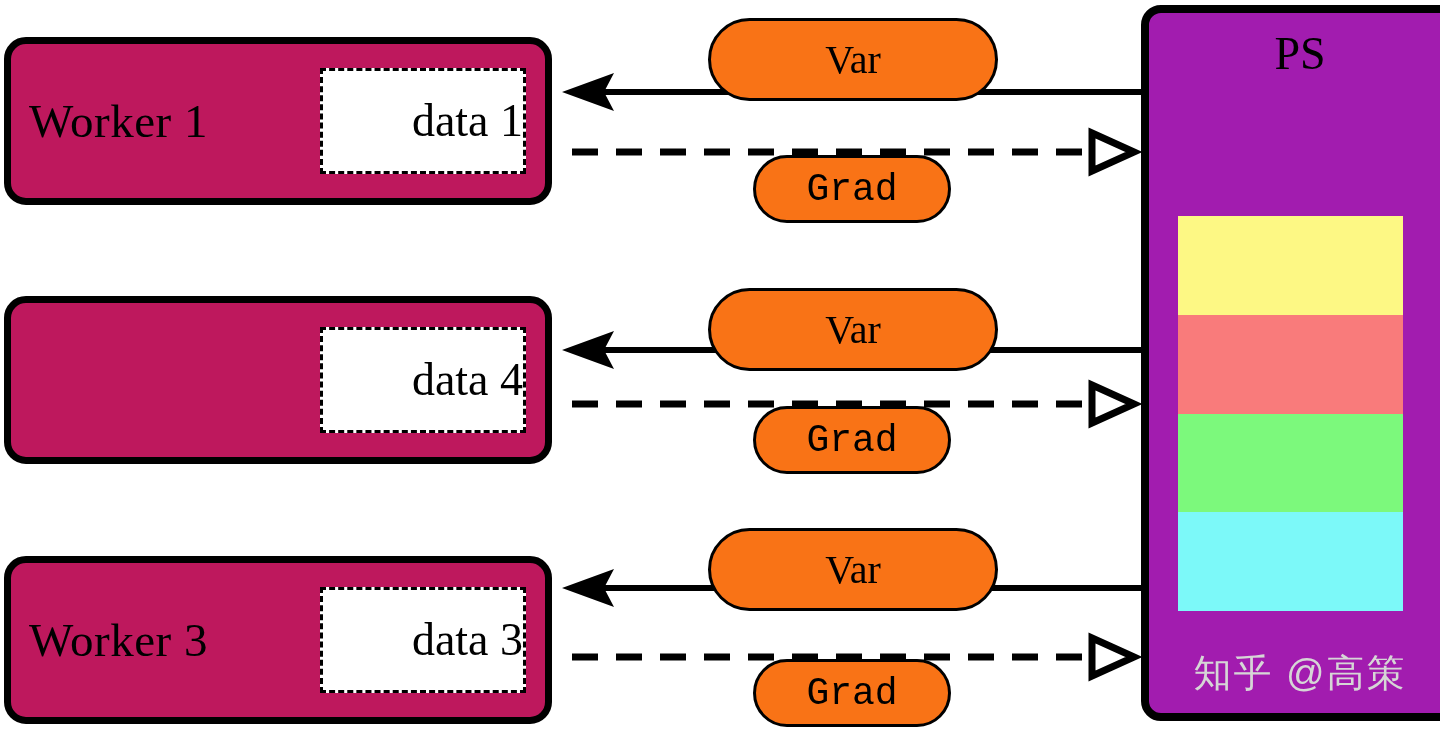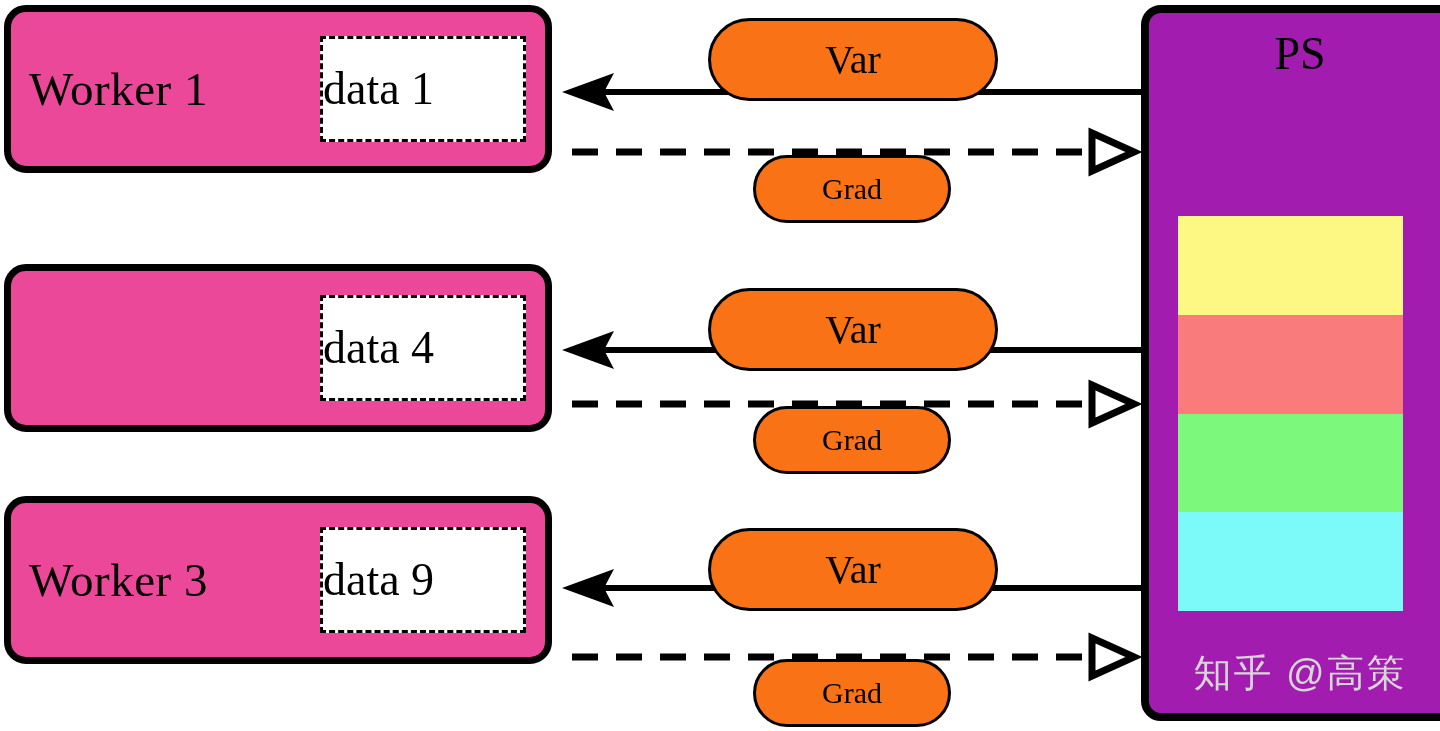--- a/index.html
+++ b/index.html
@@ -21,22 +21,23 @@
   }
 
   
   .worker-box {
     position: absolute;
     left: 4px;
     width: 548px;
     height: 168px;
     border: 7px solid #000000;
     border-radius: 22px;
-    background: #ec4899;
-    box-sizing: border-box;
+    background: #be185d;
+    box-sizing: border-box;
+    margin-top: 32px;
   }
   .worker-label {
     position: absolute;
     left: 18px;
     top: 50%;
     transform: translateY(-50%);
     font-size: 47px;
     line-height: 1;
     color: #000000;
     white-space: nowrap;
@@ -47,21 +48,21 @@
     right: 19px;
     top: 50%;
     transform: translateY(-50%);
     width: 206px;
     height: 106px;
     border: 3px dashed #000000;
     background: #ffffff;
     box-sizing: border-box;
     display: flex;
     align-items: center;
-    justify-content: flex-start;
+    justify-content: flex-end;
   }
   .data-label {
     font-size: 46px;
     line-height: 1;
     color: #000000;
     white-space: nowrap;
   }
 
   
   .conn-row { position: absolute; left: 0; top: 0; }
@@ -80,21 +81,22 @@
   .pill-var {
     width: 290px;
     height: 83px;
     border-radius: 42px;
     font-size: 40px;
   }
   .pill-grad {
     width: 198px;
     height: 68px;
     border-radius: 34px;
-    font-size: 30px;
+    font-size: 38px;
+    font-family: Liberation Mono, monospace;
   }
 
   
   #ps-box {
     position: absolute;
     left: 1141px;
     top: 5px;
     width: 318px;
     height: 716px;
     border: 8px solid #000000;
@@ -179,24 +181,24 @@
     </div>
   </div>
 
   <div class="pill pill-var" style="left:708px; top:288px;">
     <span>Var</span>
   </div>
   <div class="pill pill-grad" style="left:753px; top:406px;">
     <span>Grad</span>
   </div>
 
-  <div class="worker-box" style="top:496px;padding-left:20px;">
+  <div class="worker-box" style="top:524px;padding-left:20px;">
     <span class="worker-label">Worker 3</span>
     <div class="data-box">
-      <span class="data-label">data 9</span>
+      <span class="data-label">data 3</span>
     </div>
   </div>
 
   <div class="pill pill-var" style="left:708px; top:528px;">
     <span>Var</span>
   </div>
   <div class="pill pill-grad" style="left:753px; top:659px;">
     <span>Grad</span>
   </div>
 

